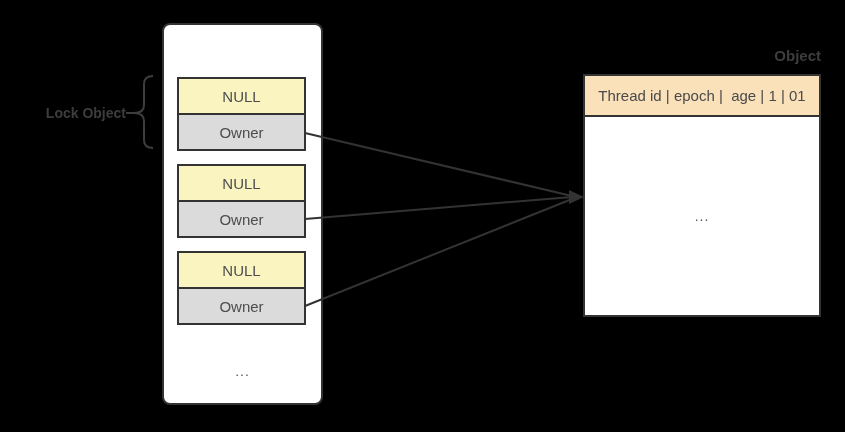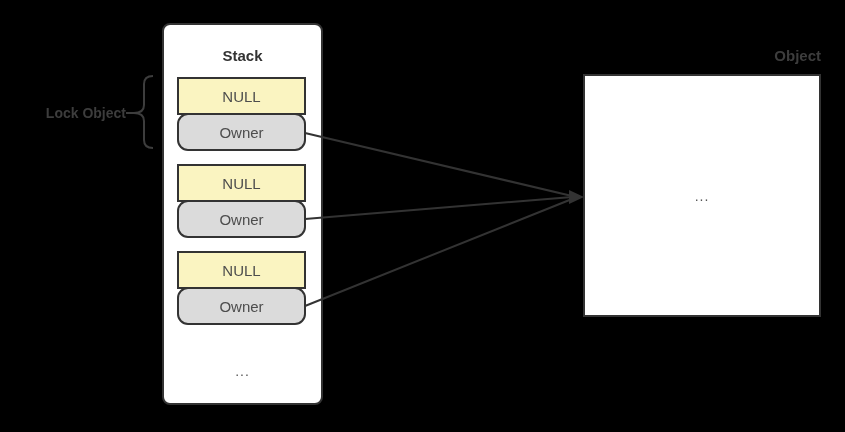--- a/index.html
+++ b/index.html
@@ -29,21 +29,21 @@
   .pair { position: absolute; left: 177px; width: 129px; }
   .pair-1 { top: 77px; }
   .pair-2 { top: 164px; }
   .pair-3 { top: 251px; }
   .cell {
     width: 129px; height: 38px; border: 2px solid var(--border, #333);
     display: flex; align-items: center; justify-content: center;
     font-size: 15px; color: #4d4d4d;
   }
   .cell-null { background: var(--null-fill, #faf4c1); }
-  .cell-owner { background: var(--owner-fill, #dbdbdb); margin-top: -2px; border-radius: 11px; }
+  .cell-owner { background: var(--owner-fill, #dbdbdb); margin-top: -2px; }
 
   .stack-ellipsis {
     position: absolute; left: 162px; top: 363px; width: 161px;
     text-align: center; font-size: 14px; color: #555; letter-spacing: 1px;
   }
 
   
   .lock-record-label {
     position: absolute; left: 20px; top: 105px; width: 106px;
     text-align: right; font-size: 14px; font-weight: 600;
@@ -71,21 +71,20 @@
     flex: 1; display: flex; align-items: center; justify-content: center;
     font-size: 14px; color: #555; letter-spacing: 1px;
   }
 </style>
 </head>
 <body>
 
 <div class="canvas">
 
   <div class="stack-box"></div>
-  <div class="stack-title">Stack</div>
 
   <div class="pair pair-1">
     <div class="cell cell-null">NULL</div>
     <div class="cell cell-owner">Owner</div>
   </div>
 
   <div class="pair pair-2">
     <div class="cell cell-null">NULL</div>
     <div class="cell cell-owner">Owner</div>
   </div>
@@ -94,20 +93,21 @@
     <div class="cell cell-null">NULL</div>
     <div class="cell cell-owner">Owner</div>
   </div>
 
   <div class="stack-ellipsis">...</div>
 
   <div class="lock-record-label">Lock Object</div>
 
   <div class="object-title">Object</div>
   <div class="object-box">
+    <div class="object-header">Thread id | epoch |  age | 1 | 01</div>
     <div class="object-body">
       <span>...</span>
     </div>
   </div>
 
   <svg class="svg-layer" width="845" height="432" viewBox="0 0 845 432">
 
     <path d="M153,76 Q144,76 144,84 L144,105 Q144,113 134,113 Q144,113 144,121 L144,140 Q144,148 153,148" fill="none" stroke="#3d3d3d" stroke-width="2"></path>
     <path d="M126,113 L134,113" fill="none" stroke="#3d3d3d" stroke-width="2"></path>
 

